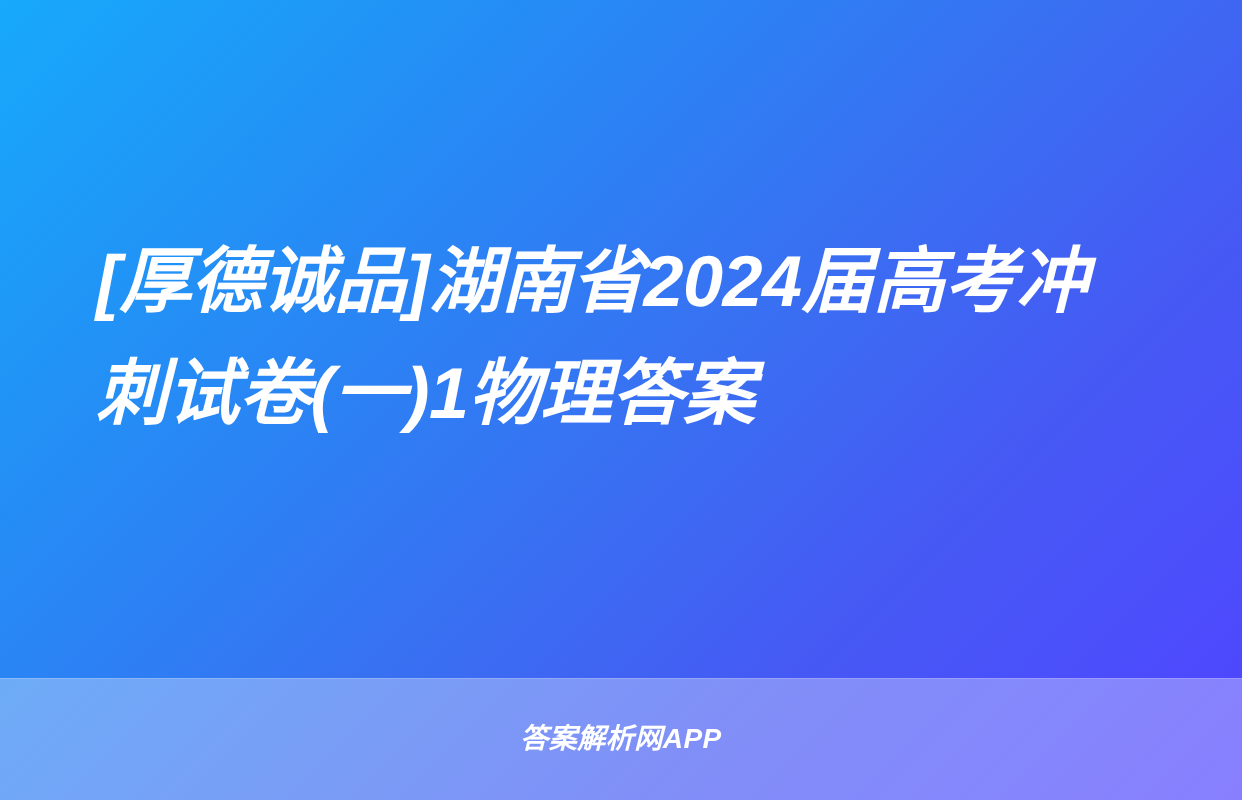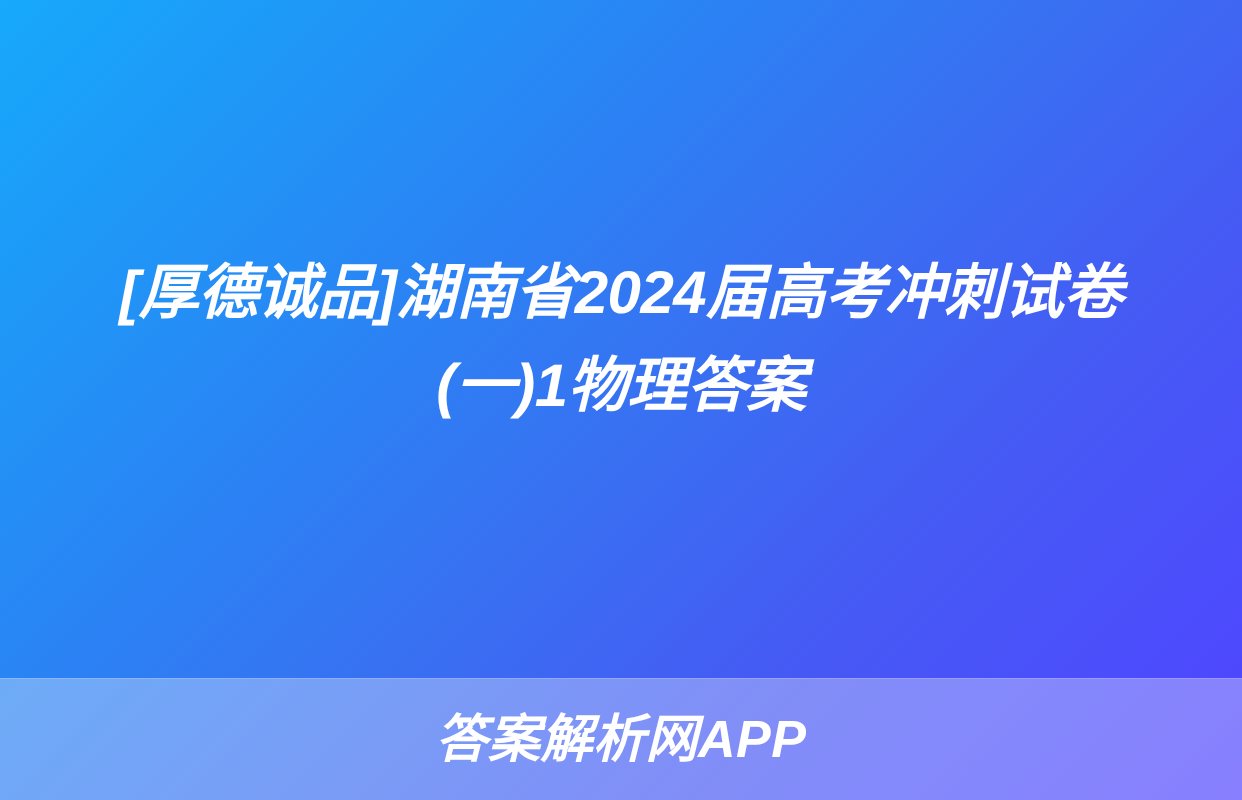--- a/index.html
+++ b/index.html
@@ -44,24 +44,23 @@
     flex-direction: column;
     align-items: center;
     justify-content: center;
     padding: 0 96px;
     box-sizing: border-box;
   }
 
   #headline {
     width: 100%;
     margin: 0;
-    text-align: center;
     color: #ffffff;
     font-family: "Liberation Sans", "DejaVu Sans", sans-serif;
-    font-size: 60px;
+    font-size: 72px;
     font-weight: 700;
     font-style: italic;
     line-height: 1.55;
     letter-spacing: -0.5px;
     word-break: break-all;
     white-space: normal;
     text-rendering: geometricPrecision;
   }
 
   
@@ -74,21 +73,21 @@
     background: rgba(255, 255, 255, 0.32);
     display: flex;
     align-items: center;
     justify-content: center;
   }
 
   #footer-text {
     margin: 14px;
     color: #ffffff;
     font-family: "Liberation Sans", "DejaVu Sans", sans-serif;
-    font-size: 52px;
+    font-size: 28px;
     font-weight: 700;
     font-style: italic;
     letter-spacing: 0.5px;
     line-height: 1;
     white-space: nowrap;
   }
 
   
   #footer-bar::before {
     content: "";

